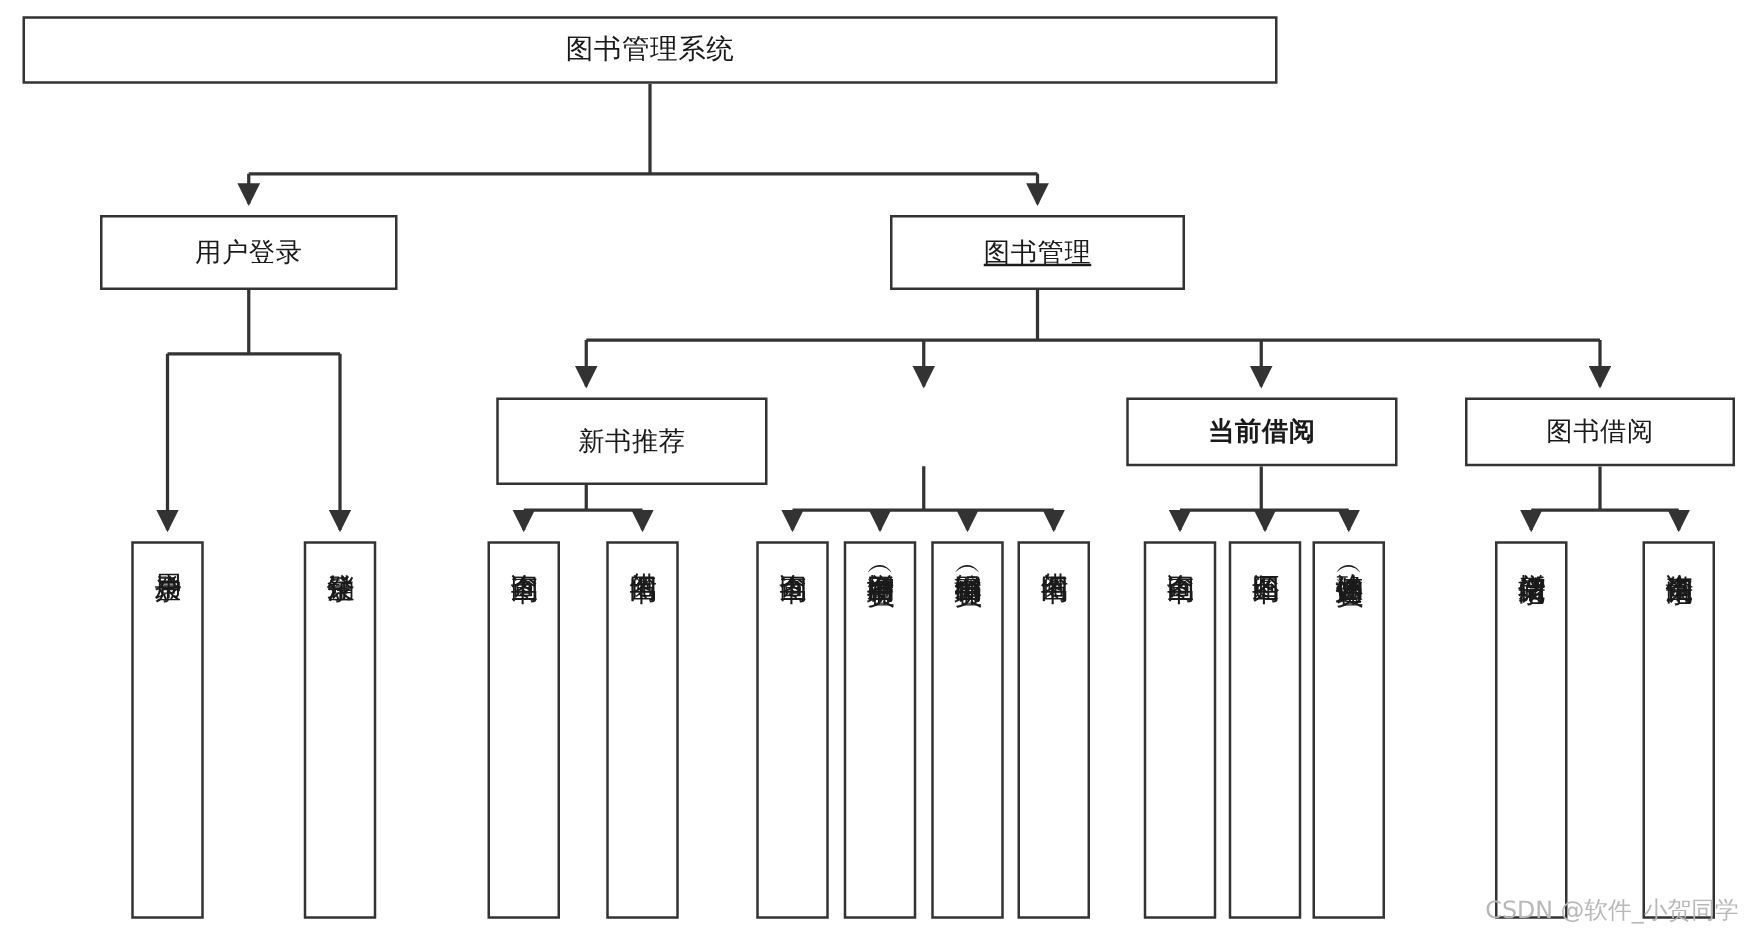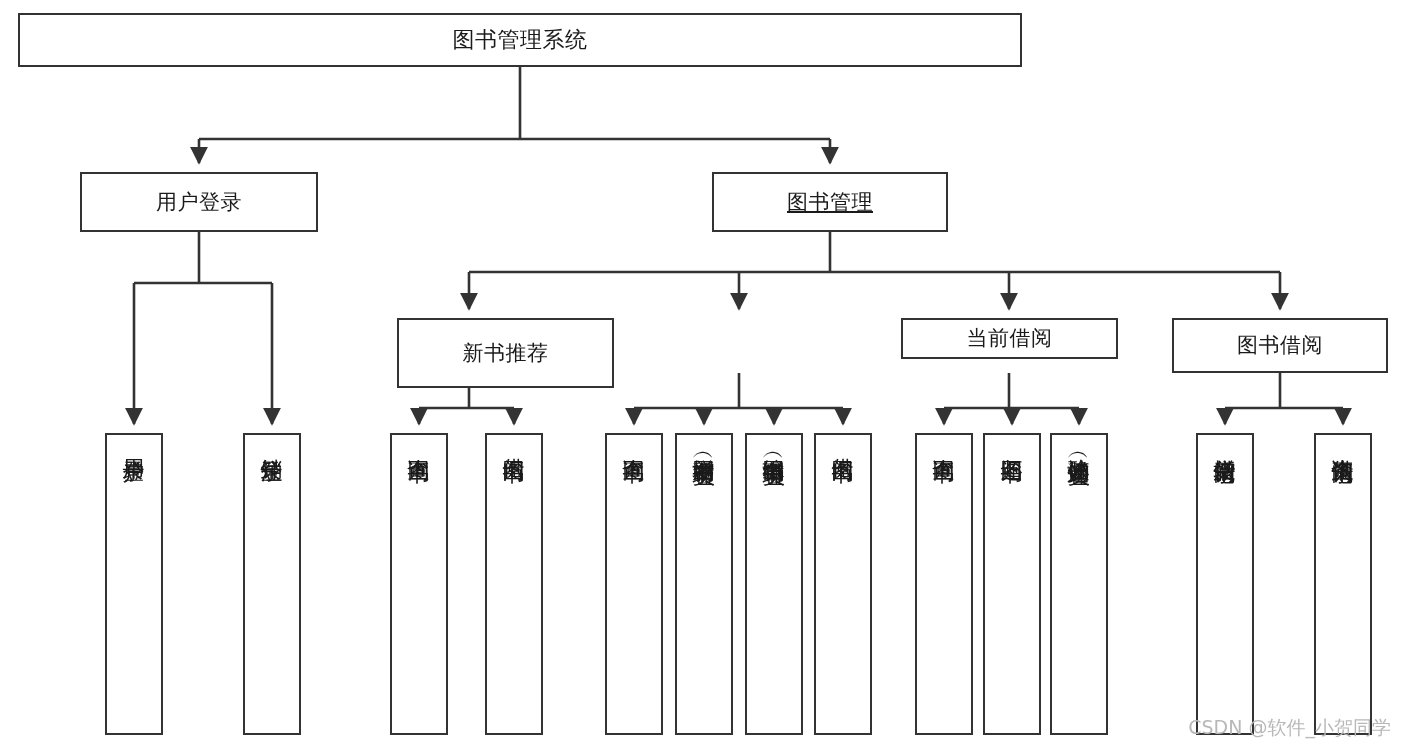--- a/index.html
+++ b/index.html
@@ -142,21 +142,21 @@
 
   <div class="node horiz" style="left:712px; top:172px; width:236px; height:60px;text-decoration:underline;">
     <span class="label">图书管理</span>
   </div>
 
   <div class="node horiz" style="left:361px; top:318px; width:217px; height:70px;margin-left:36px;">
     <span class="label">新书推荐</span>
   </div>
 
 
-  <div class="node horiz" style="left:901px; top:318px; width:217px; height:41px;">
+  <div class="node horiz" style="left:901px; top:318px; width:217px; height:55px;font-weight:bold;">
     <span class="label">当前借阅</span>
   </div>
 
   <div class="node horiz" style="left:1172px; top:318px; width:216px; height:55px;">
     <span class="label">图书借阅</span>
   </div>
 
   <div class="node vert" style="left:105px; top:433px; width:58px; height:302px;">
     <span class="label">用户登录</span>
   </div>

